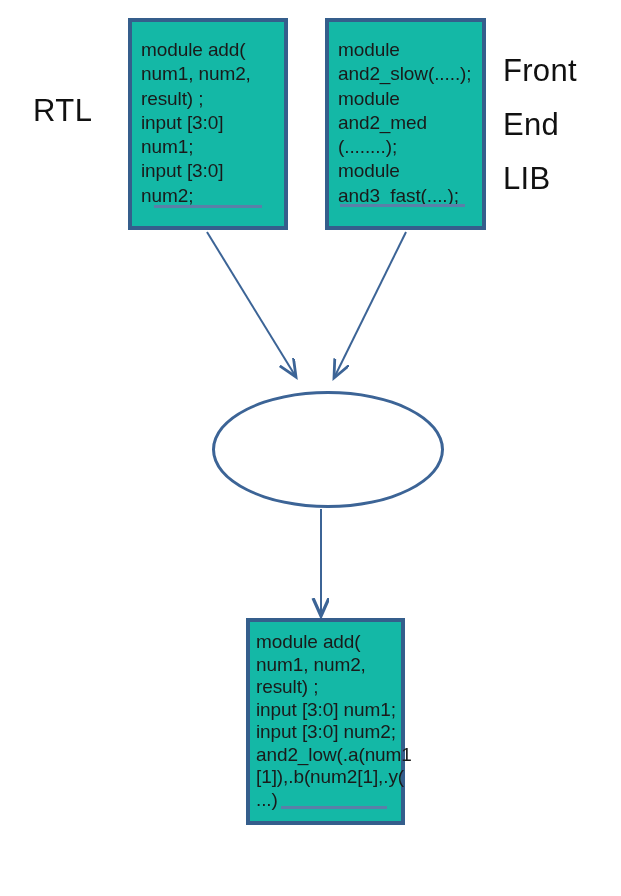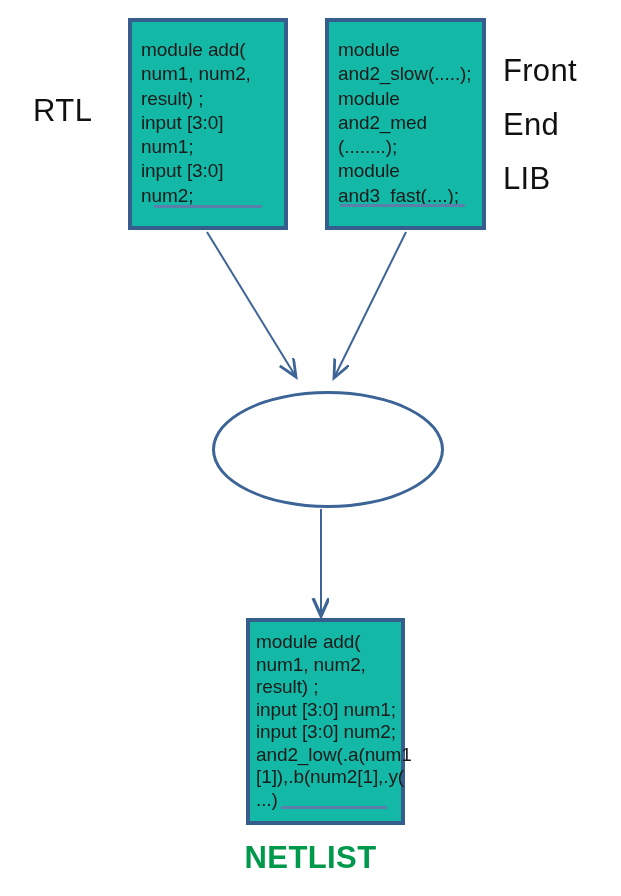--- a/index.html
+++ b/index.html
@@ -159,15 +159,14 @@
 num1, num2,
 result) ;
 input [3:0] num1;
 input [3:0] num2;
 and2_low(.a(num1
 [1]),.b(num2[1],.y(
 ...)</div>
     <div class="underline-rule" style="left:31px; top:184px; width:106px;"></div>
   </div>
 
-  <div id="netlist-label">NETLIST</div>
 
 </div>
 
 </body></html>

